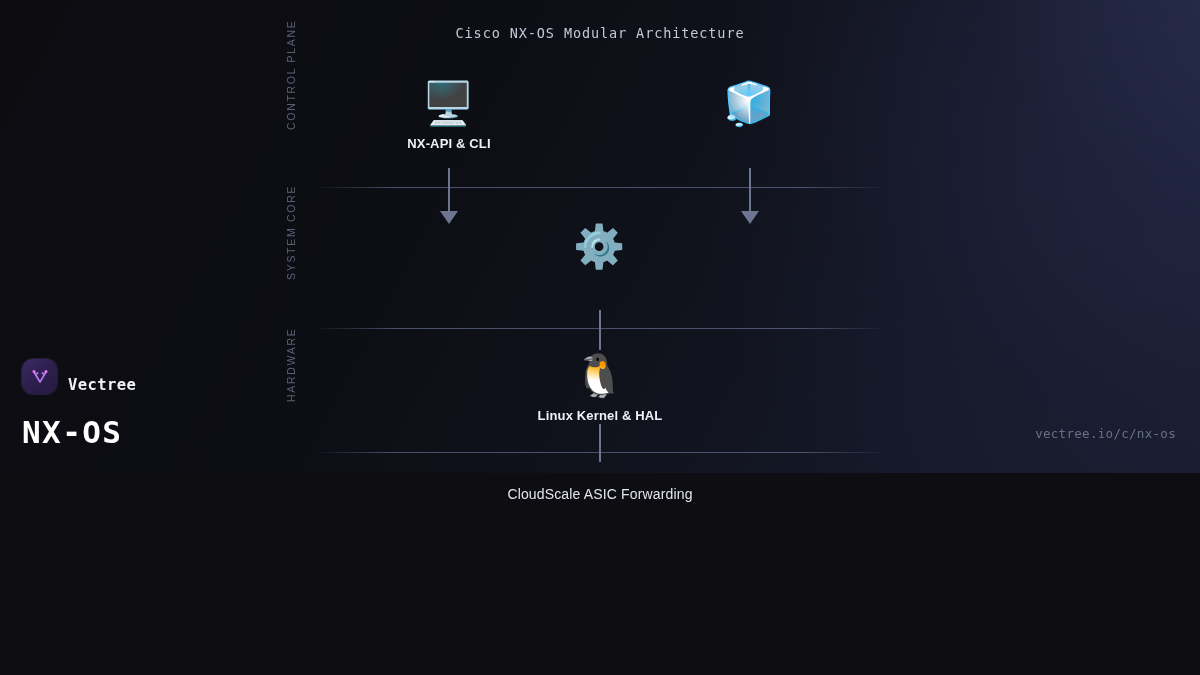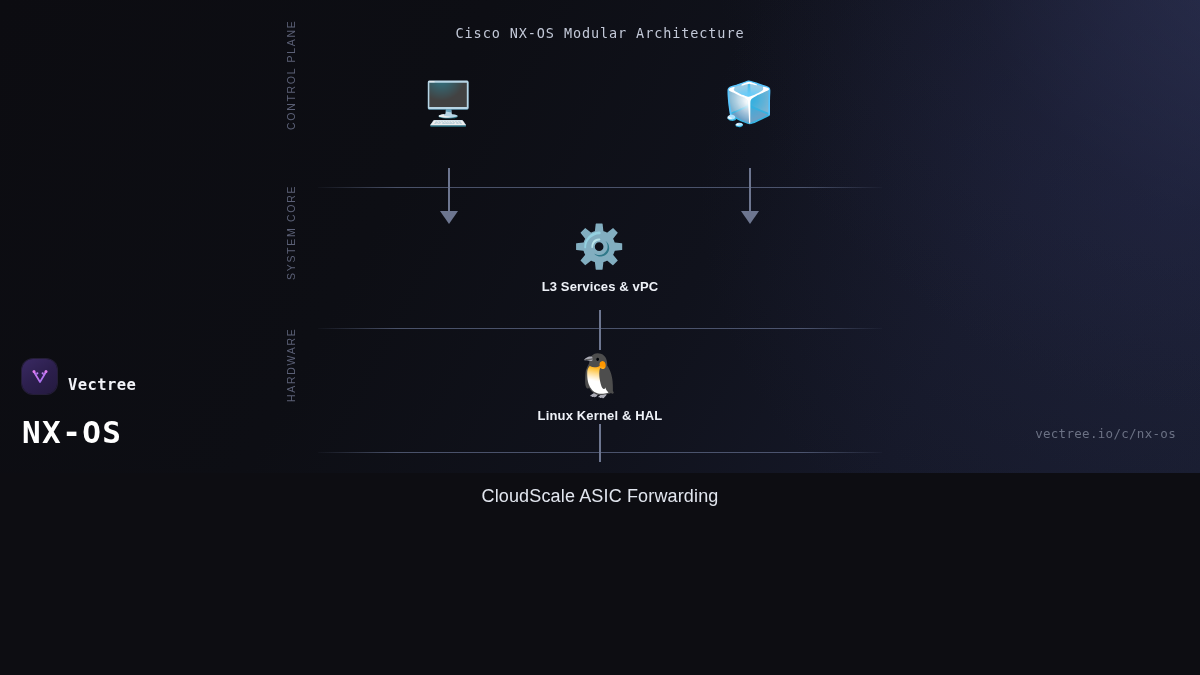--- a/index.html
+++ b/index.html
@@ -105,21 +105,21 @@
     margin-top:6px;
     font-size:13px;
     font-weight:bold;
     color:#eef1f7;
     letter-spacing:0.15px;
     white-space:nowrap;
   }
   .node-label.plain {
     font-weight:normal;
     color:#e2e6ef;
-    font-size:18px;
+    font-size:14px;
   }
 
   .node-nxapi   { left:449px; top:78px; }
   .node-vdc     { left:750px; top:78px; }
   .node-l3      { left:600px; top:221px; }
   .node-linux   { left:600px; top:350px; }
   .node-asic    { left:600px; top:480px; }
 
   
   .brand {
@@ -184,29 +184,29 @@
   <div class="lane-divider divider-2"></div>
   <div class="lane-divider divider-3"></div>
 
   <div class="connector arrow conn-left"></div>
   <div class="connector arrow conn-right"></div>
   <div class="connector conn-mid-1"></div>
   <div class="connector conn-mid-2"></div>
 
   <div class="node node-nxapi">
     <span class="node-icon">🖥️</span>
+    <div class="node-label">NX-API &amp; CLI</div>
   </div>
 
   <div class="node node-vdc">
     <span class="node-icon">🧊</span>
   </div>
 
   <div class="node node-l3">
     <span class="node-icon">⚙️</span>
-    <div class="node-label">L3 Services &amp; vPC</div>
   </div>
 
   <div class="node node-linux">
     <span class="node-icon">🐧</span>
     <div class="node-label">Linux Kernel &amp; HAL</div>
   </div>
 
   <div class="node node-asic">
     <div class="node-label plain">CloudScale ASIC Forwarding</div>
   </div>

